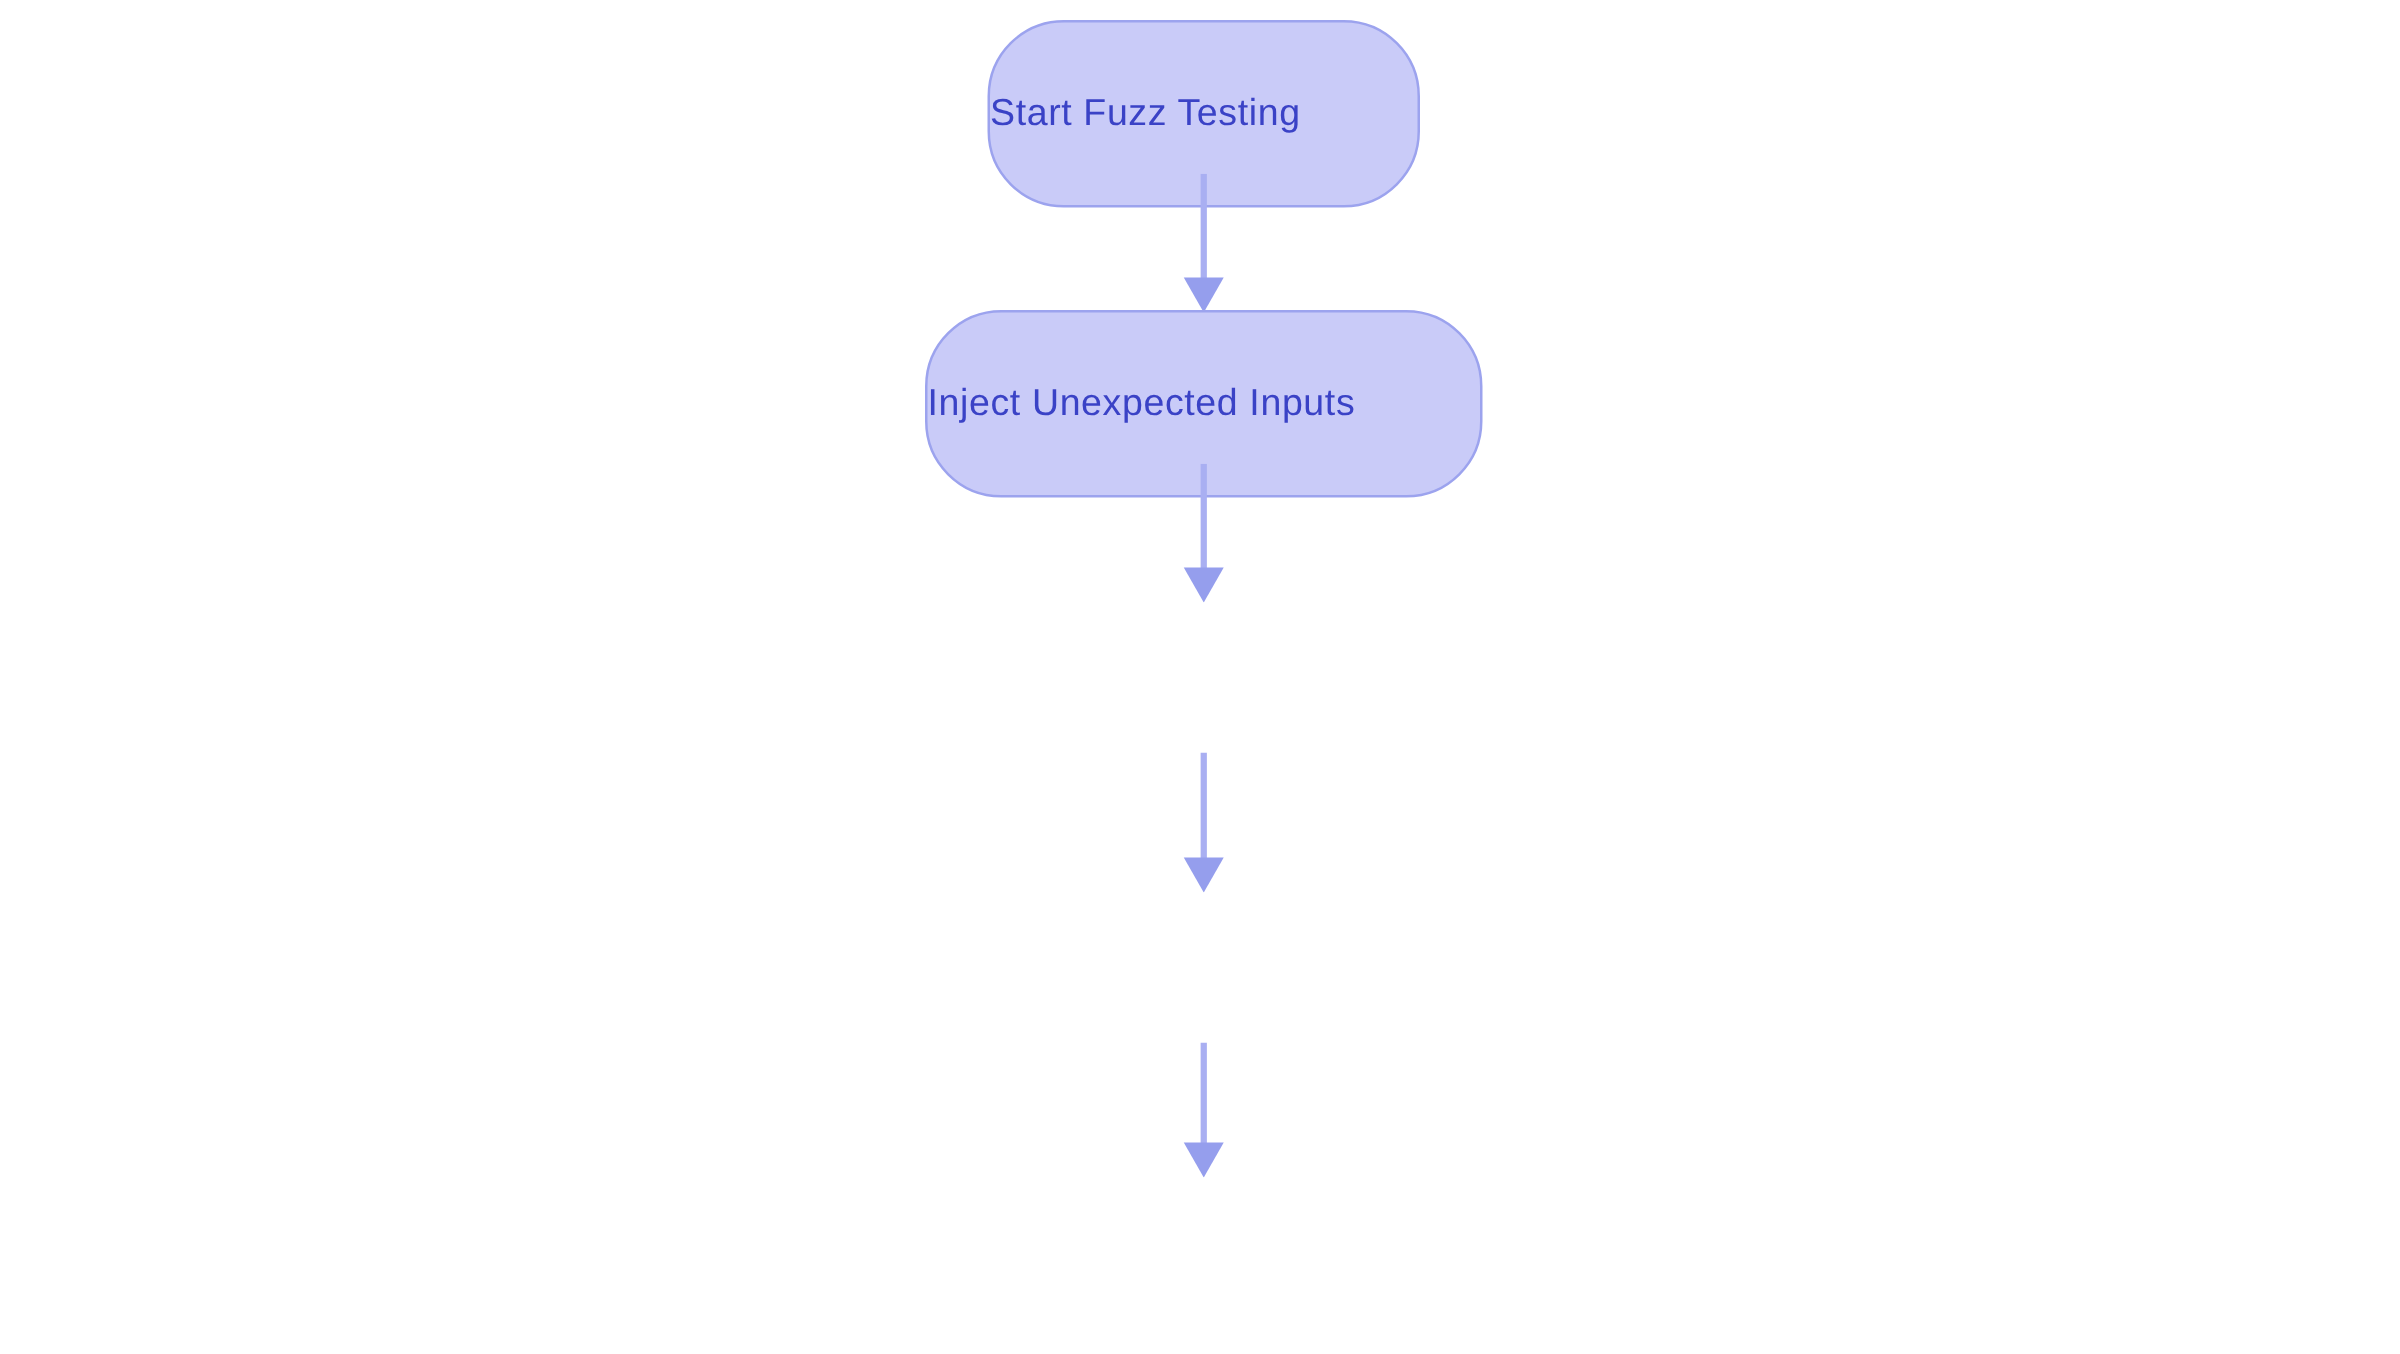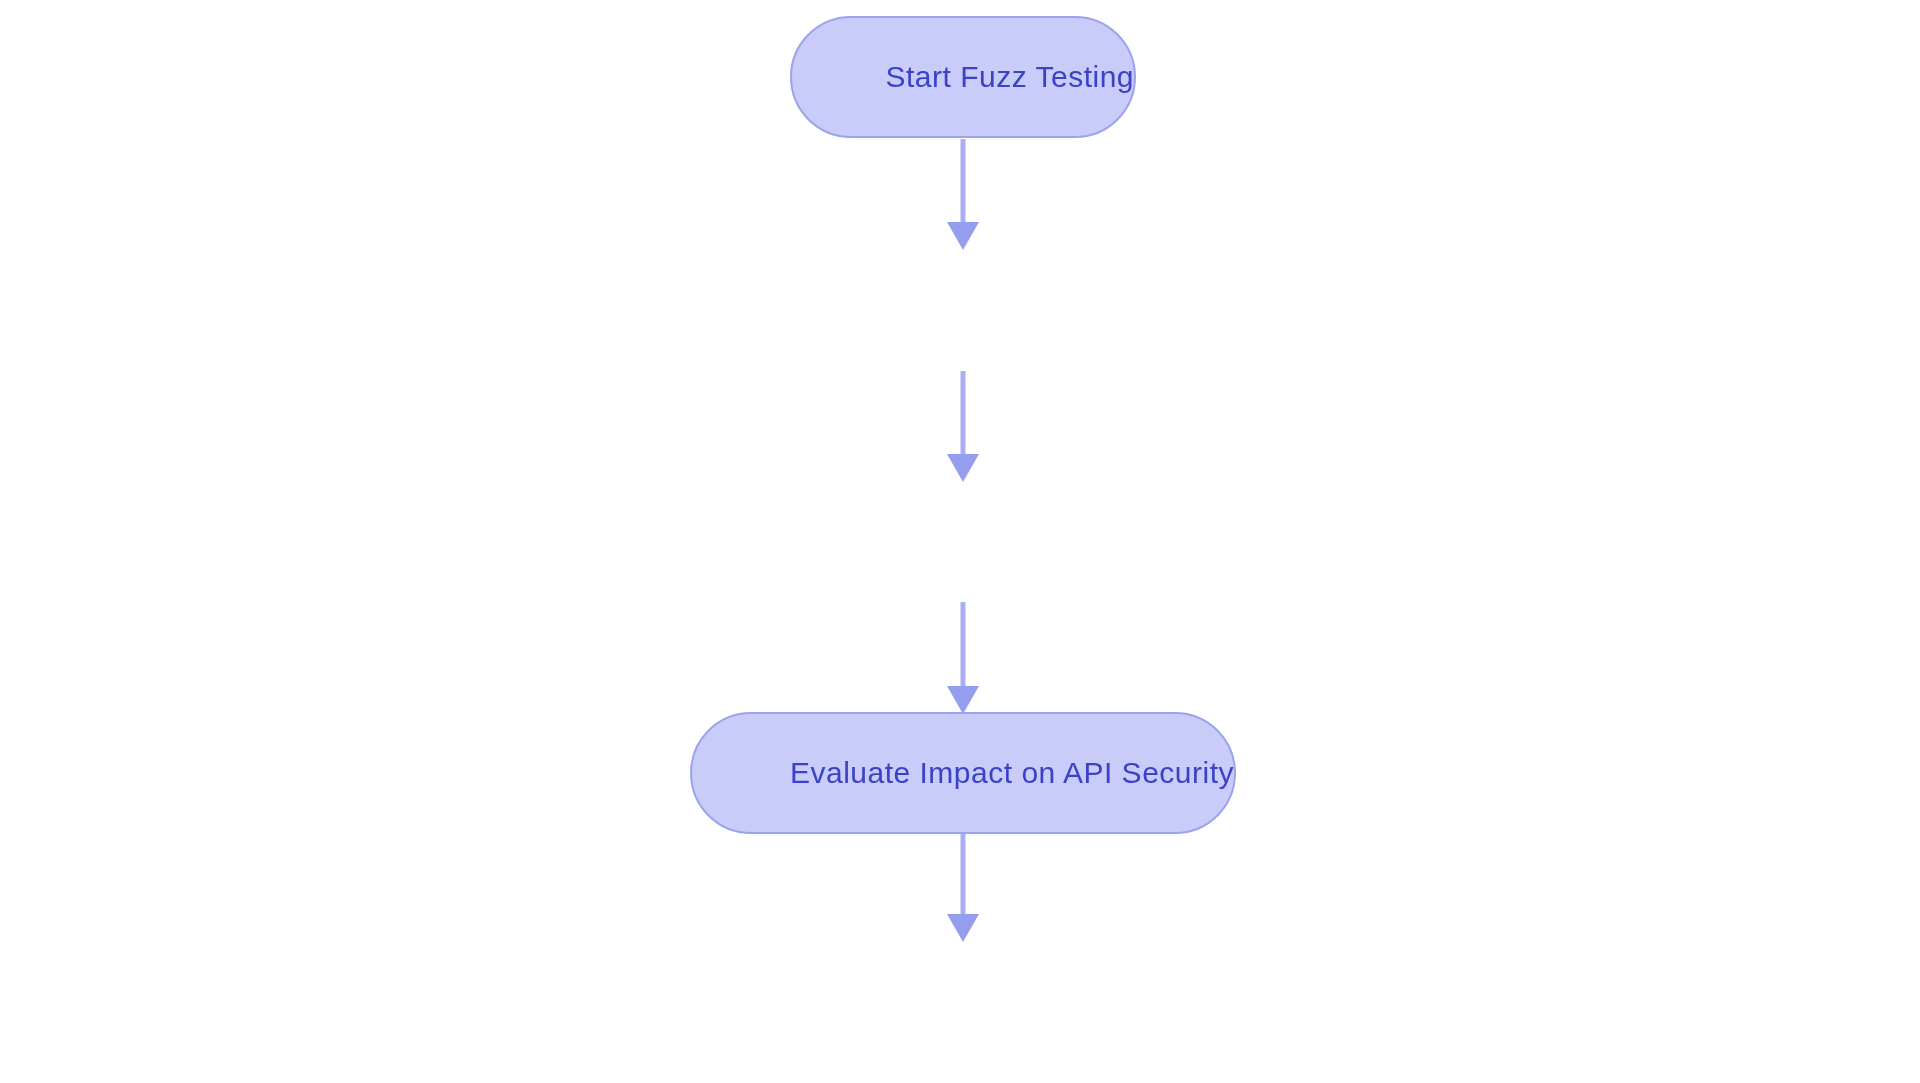--- a/index.html
+++ b/index.html
@@ -18,28 +18,28 @@
   .canvas {
     position: relative;
     width: 1920px;
     height: 1083px;
     background: var(--bg);
     overflow: hidden;
     font-family: "Liberation Sans", "DejaVu Sans", sans-serif;
   }
   .node {
     position: absolute;
-    height: 122px;
+    height: 150px;
     box-sizing: border-box;
     background: var(--node-fill);
     border: 2px solid var(--node-border);
     border-radius: 61px;
     display: flex;
     align-items: center;
-    justify-content: flex-end;
+    justify-content: flex-start;
   }
   .node-label {
     color: var(--node-text);
     font-size: 30px;
     font-weight: 400;
     letter-spacing: 0.5px;
     white-space: nowrap;
     text-align: center;
   }
   .node-1 { left: 790px; top: 16px;  width: 346px; }
@@ -72,35 +72,35 @@
 
   <div class="node node-1">
     <span class="node-label">Start Fuzz Testing</span>
   </div>
 
   <svg class="arrow arrow-1" width="34" height="111" viewBox="0 0 34 111">
     <line x1="17" y1="0" x2="17" y2="88"></line>
     <polygon points="1,83 33,83 17,111"></polygon>
   </svg>
 
+  <div class="node node-2">
+    <span class="node-label">Inject Unexpected Inputs</span>
+  </div>
 
   <svg class="arrow arrow-2" width="34" height="111" viewBox="0 0 34 111">
     <line x1="17" y1="0" x2="17" y2="88"></line>
     <polygon points="1,83 33,83 17,111"></polygon>
   </svg>
 
 
   <svg class="arrow arrow-3" width="34" height="112" viewBox="0 0 34 112">
     <line x1="17" y1="0" x2="17" y2="89"></line>
     <polygon points="1,84 33,84 17,112"></polygon>
   </svg>
 
-  <div class="node node-4">
-    <span class="node-label">Evaluate Impact on API Security</span>
-  </div>
 
   <svg class="arrow arrow-4" width="34" height="108" viewBox="0 0 34 108">
     <line x1="17" y1="0" x2="17" y2="85"></line>
     <polygon points="1,80 33,80 17,108"></polygon>
   </svg>
 
 
 </div>
 
 </body></html>

